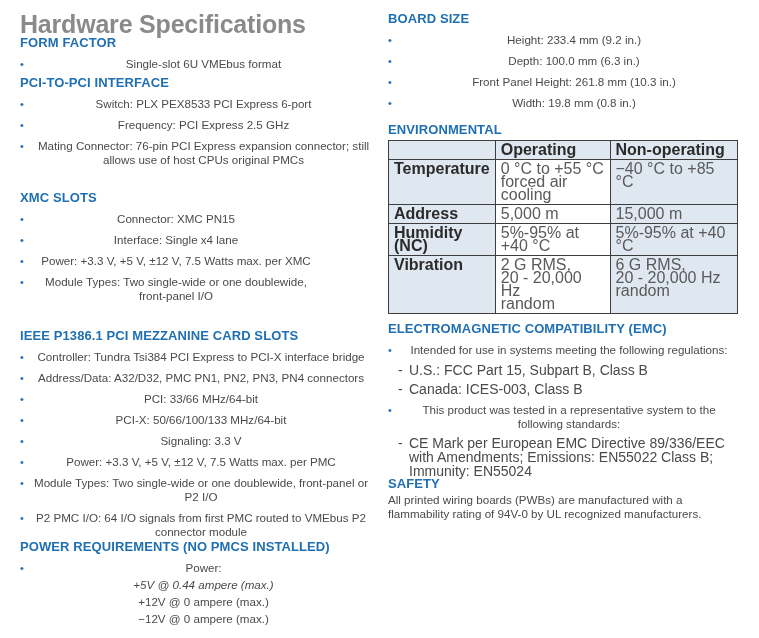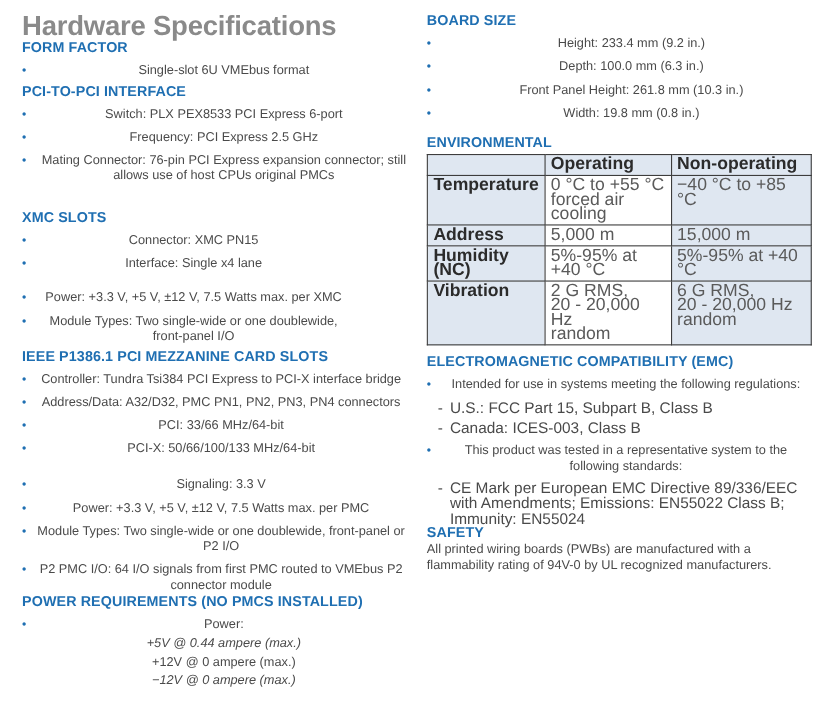--- a/index.html
+++ b/index.html
@@ -48,48 +48,48 @@
       <li style="margin-bottom:7px;">Switch: PLX PEX8533 PCI Express 6-port</li>
       <li style="margin-bottom:7px;">Frequency: PCI Express 2.5 GHz</li>
       <li>Mating Connector: 76-pin PCI Express expansion connector; still allows use of host CPUs original PMCs</li>
     </ul>
   </div>
 
   <div style="position:absolute; top:191px; width:300px;">
     <h3 class="sec-h">XMC SLOTS</h3>
     <ul class="b" style="margin-top:7px;">
       <li style="margin-bottom:7px;">Connector: XMC PN15</li>
-      <li style="margin-bottom:17px;">Interface: Single x4 lane</li>
+      <li style="margin-bottom:7px;">Interface: Single x4 lane</li>
       <li style="margin-bottom:7px;">Power: +3.3 V, +5 V, ±12 V, 7.5 Watts max. per XMC</li>
       <li>Module Types: Two single-wide or one doublewide, front-panel I/O</li>
     </ul>
   </div>
 
-  <div style="position:absolute; top:317px; width:350px;">
+  <div style="position:absolute; top:329px; width:350px;">
     <h3 class="sec-h">IEEE P1386.1 PCI MEZZANINE CARD SLOTS</h3>
     <ul class="b" style="margin-top:7px;">
       <li style="margin-bottom:7px;">Controller: Tundra Tsi384 PCI Express to PCI-X interface bridge</li>
       <li style="margin-bottom:7px;">Address/Data: A32/D32, PMC PN1, PN2, PN3, PN4 connectors</li>
       <li style="margin-bottom:7px;">PCI: 33/66 MHz/64-bit</li>
-      <li style="margin-bottom:19px;">PCI-X: 50/66/100/133 MHz/64-bit</li>
+      <li style="margin-bottom:7px;">PCI-X: 50/66/100/133 MHz/64-bit</li>
       <li style="margin-bottom:7px;">Signaling: 3.3 V</li>
       <li style="margin-bottom:7px;">Power: +3.3 V, +5 V, ±12 V, 7.5 Watts max. per PMC</li>
       <li style="margin-bottom:7px;">Module Types: Two single-wide or one doublewide, front-panel or P2 I/O</li>
       <li>P2 PMC I/O: 64 I/O signals from first PMC routed to VMEbus P2 connector module</li>
     </ul>
   </div>
 
   <div style="position:absolute; top:540px; width:355px;">
     <h3 class="sec-h">POWER REQUIREMENTS (NO PMCS INSTALLED)</h3>
     <ul class="b" style="margin-top:7px;">
       <li>
         <span class="pw-line">Power:</span>
         <span class="pw-line" style="margin-top:3px;font-style:italic;">+5V @ 0.44 ampere (max.)</span>
         <span class="pw-line" style="margin-top:3px;">+12V @ 0 ampere (max.)</span>
-        <span class="pw-line" style="margin-top:3px;font-style:italic;">−12V @ 0 ampere (max.)</span>
+        <span class="pw-line" style="margin-top:3px;">−12V @ 0 ampere (max.)</span>
       </li>
     </ul>
   </div>
 </div>
 
 <div class="col right">
   <div style="position:absolute; top:12px; width:360px;">
     <h3 class="sec-h">BOARD SIZE</h3>
     <ul class="b" style="margin-top:7px;">
       <li style="margin-bottom:7px;">Height: 233.4 mm (9.2 in.)</li>

